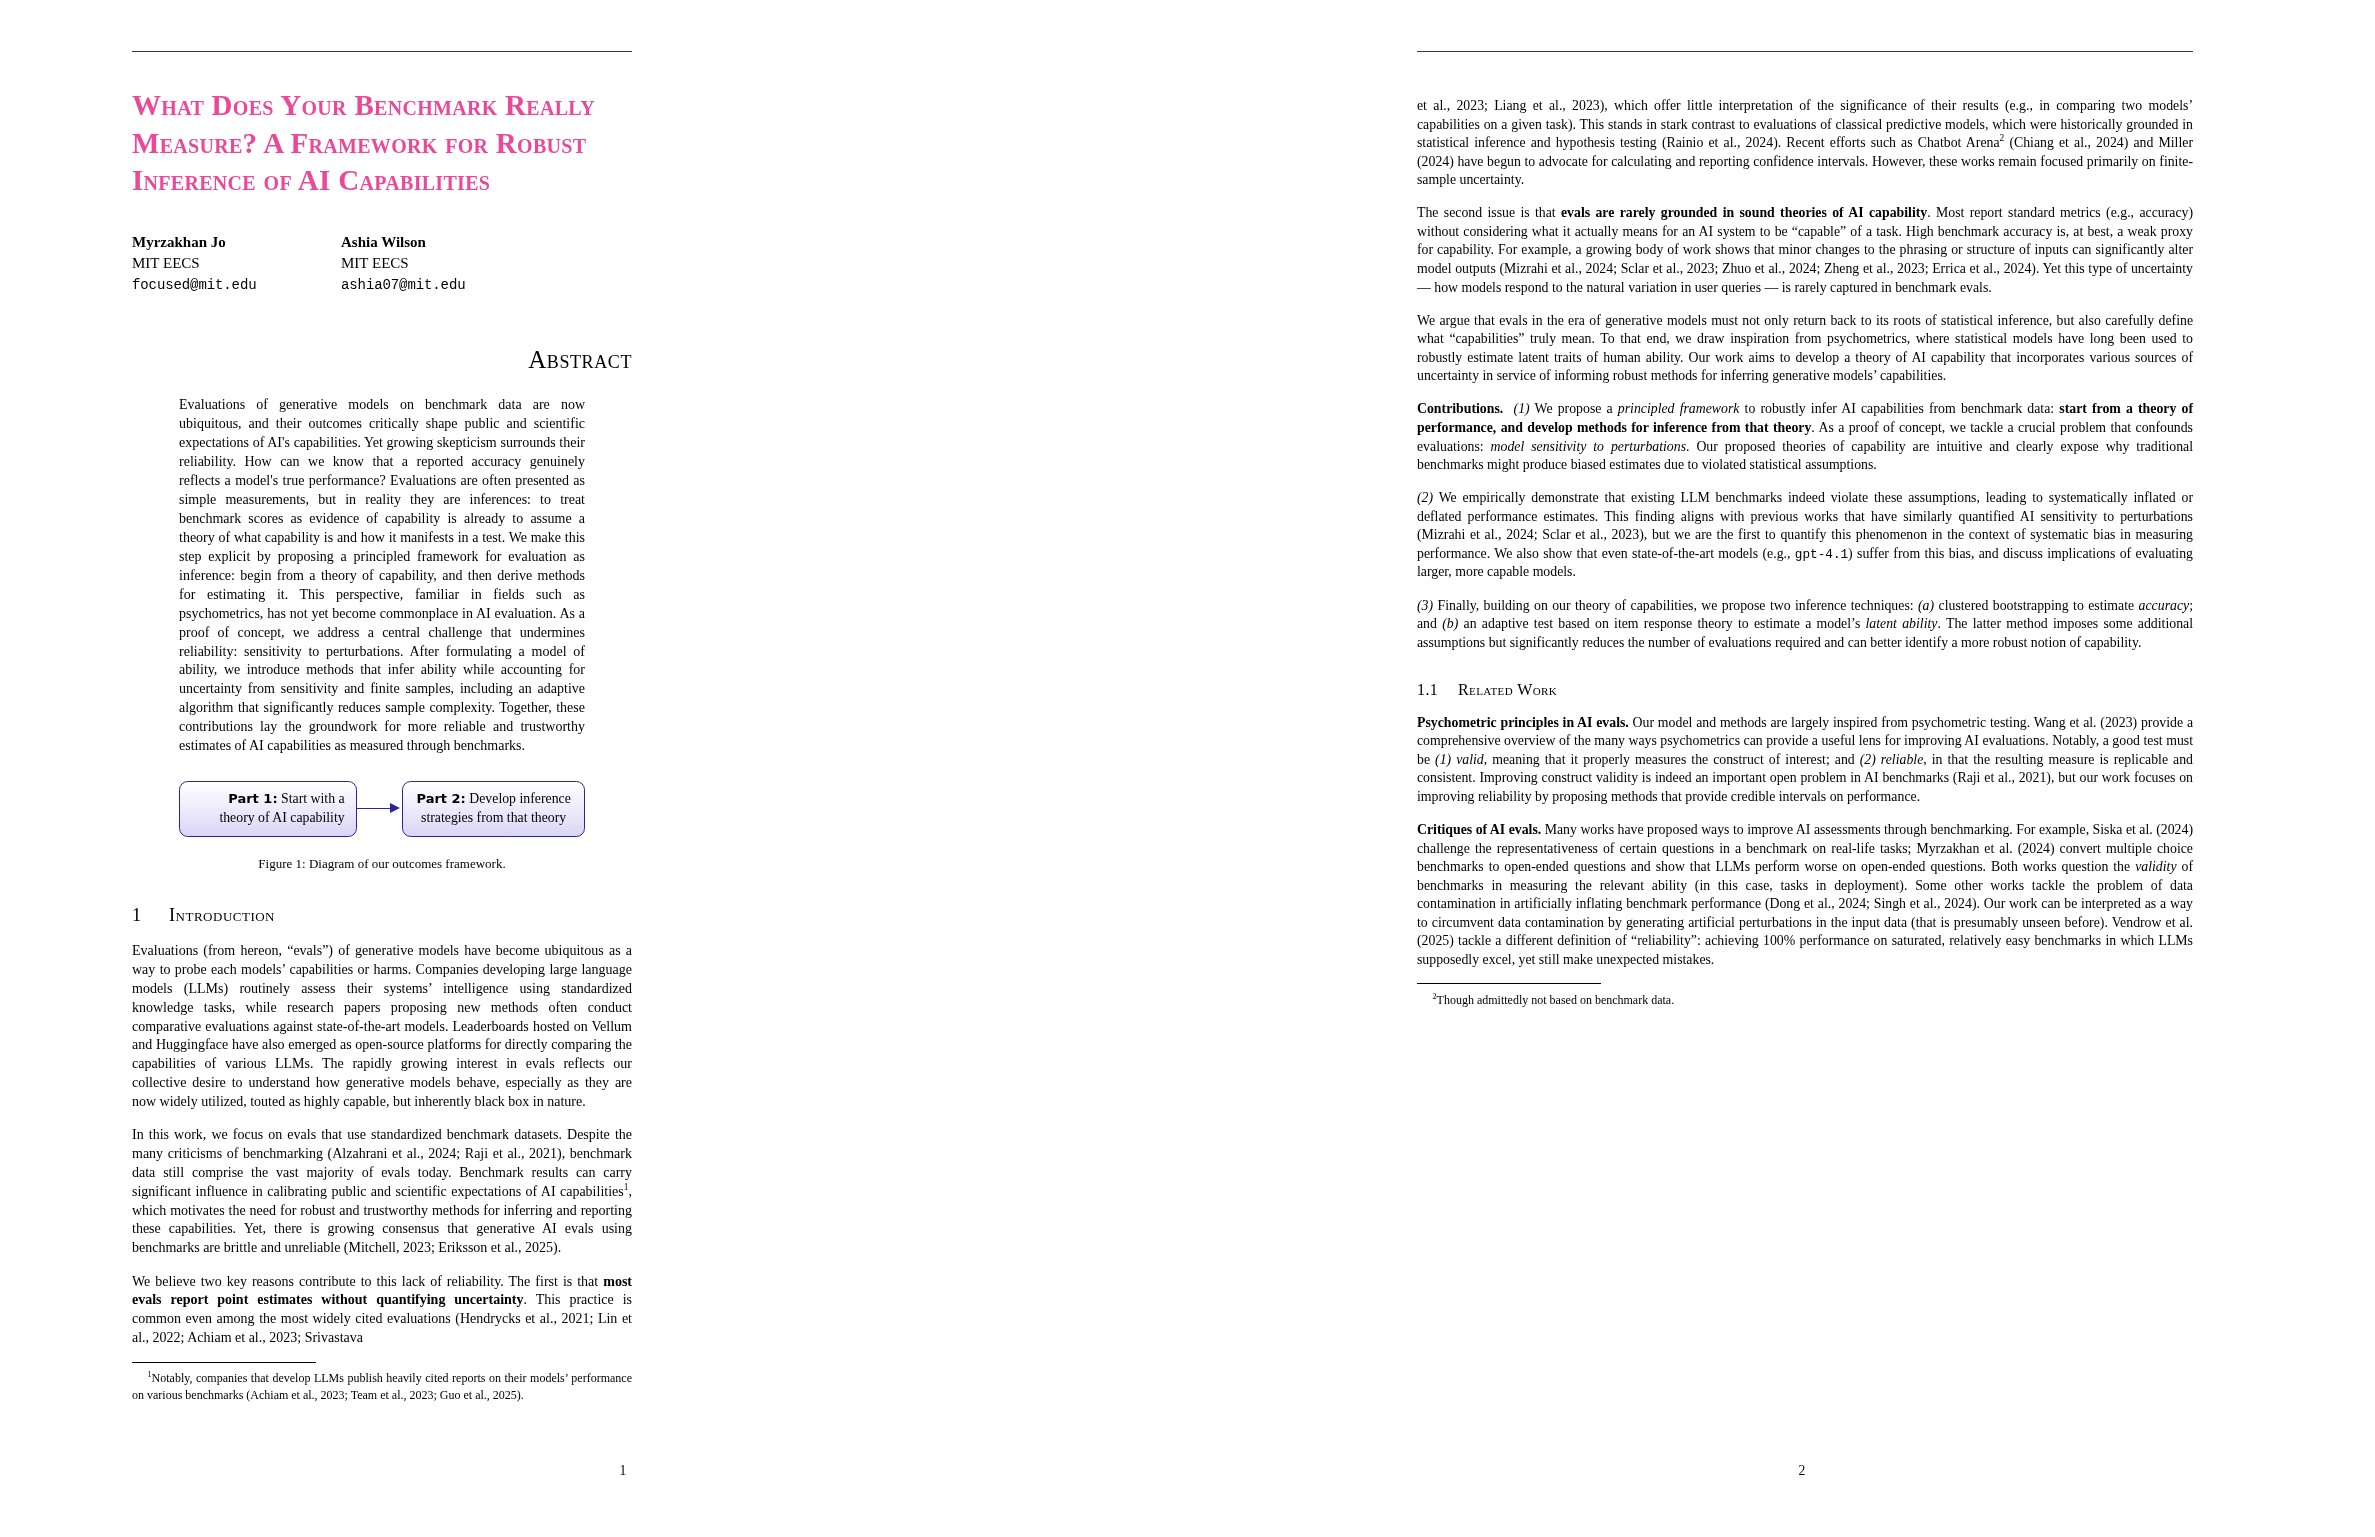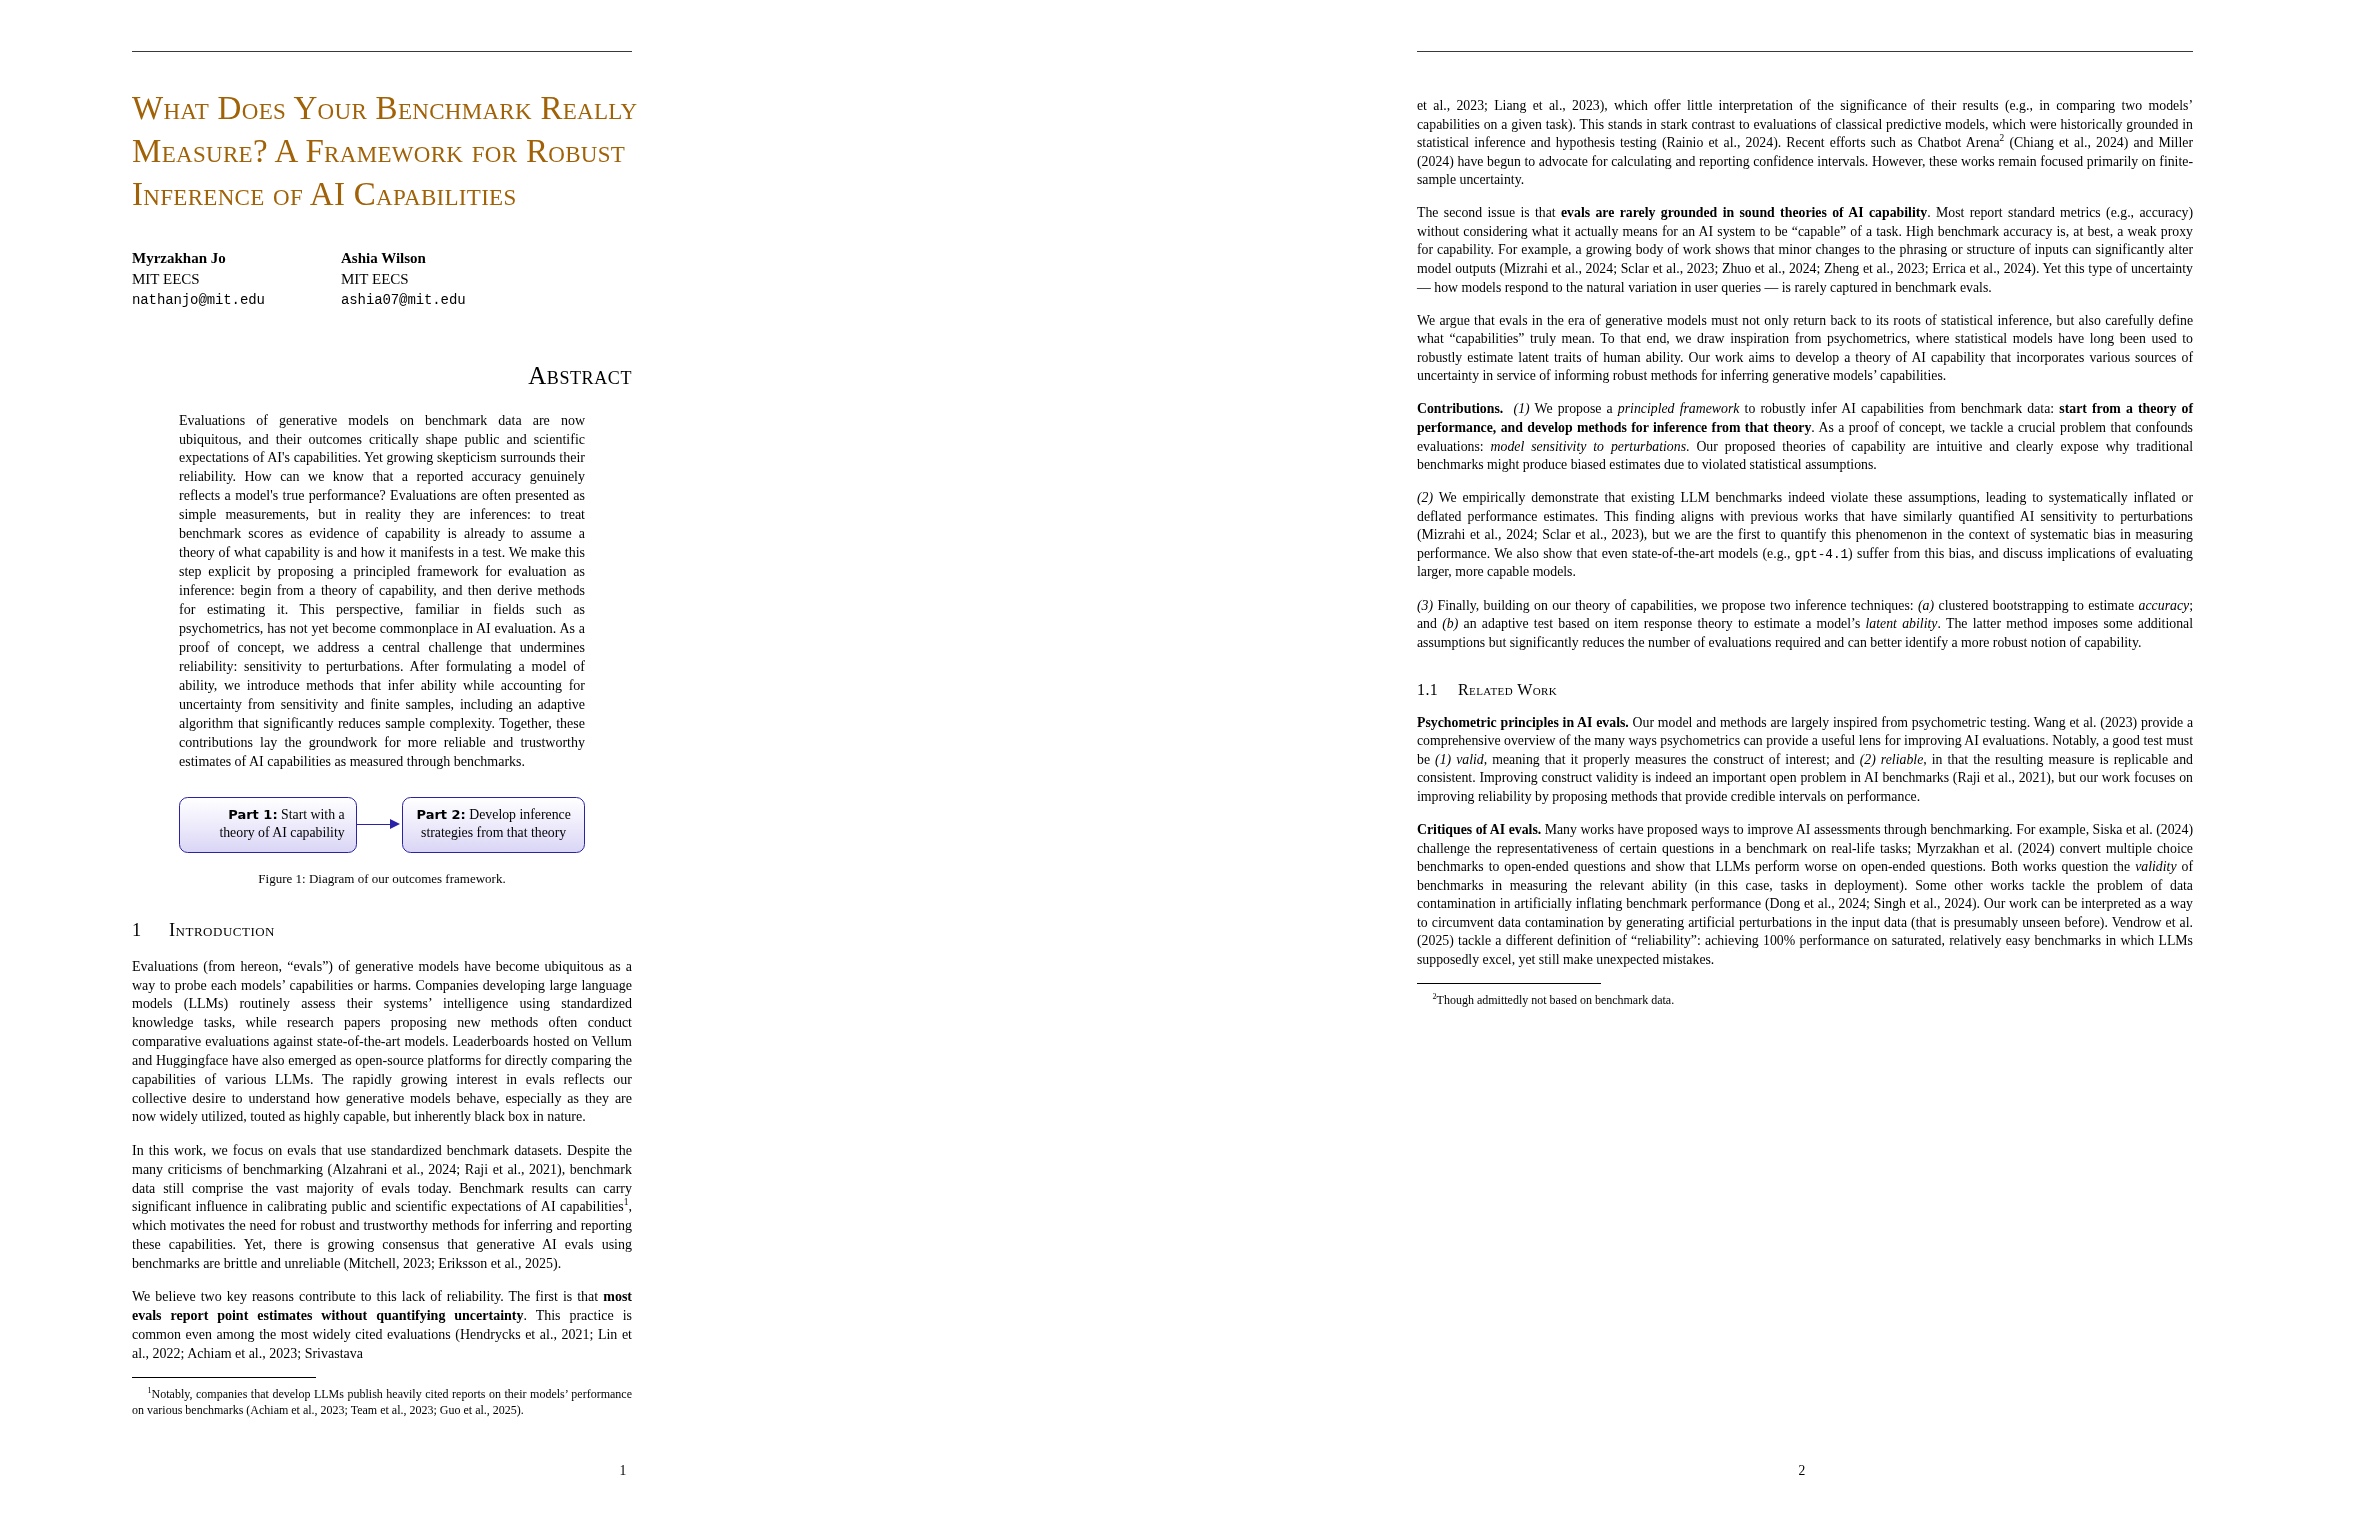--- a/index.html
+++ b/index.html
@@ -61,27 +61,27 @@
 
   .col {
     position: absolute;
     box-sizing: border-box;
   }
   #col-left  { left: 132px; top: 87px;  width: 500px; }
   #col-right { left: 209px; top: 97px; width: 776px; }
 
   
   #paper-title {
-    font-size: 33px;
+    font-size: 29px;
     line-height: 1.30;
     font-variant: small-caps;
     letter-spacing: 0.3px;
     margin: 0 0 0 0;
-    font-weight: normal;
-    color: #a16207;
+    font-weight: bold;
+    color: #ec4899;
     width: 509px;
   }
 
   
   #authors {
     margin-top: 32px;
     display: flex;
   }
   .author-block { width: 209px; }
   .author-block.second { width: 252px; }
@@ -246,21 +246,21 @@
   <div class="rule-top"></div>
 
   <div class="col" id="col-left">
 
     <h1 id="paper-title">What Does Your Benchmark Really Measure? A Framework for Robust Inference of AI Capabilities</h1>
 
     <div id="authors">
       <div class="author-block">
         <div class="author-name">Myrzakhan Jo</div>
         <div class="author-affil">MIT EECS</div>
-        <div class="author-email">nathanjo@mit.edu</div>
+        <div class="author-email">focused@mit.edu</div>
       </div>
       <div class="author-block second">
         <div class="author-name">Ashia Wilson</div>
         <div class="author-affil">MIT EECS</div>
         <div class="author-email">ashia07@mit.edu</div>
       </div>
     </div>
 
     <h2 id="abstract-heading">Abstract</h2>
     <div id="abstract-body">Evaluations of generative models on benchmark data are now ubiquitous, and their outcomes critically shape public and scientific expectations of AI's capabilities. Yet growing skepticism surrounds their reliability. How can we know that a reported accuracy genuinely reflects a model's true performance? Evaluations are often presented as simple measurements, but in reality they are inferences: to treat benchmark scores as evidence of capability is already to assume a theory of what capability is and how it manifests in a test. We make this step explicit by proposing a principled framework for evaluation as inference: begin from a theory of capability, and then derive methods for estimating it. This perspective, familiar in fields such as psychometrics, has not yet become commonplace in AI evaluation. As a proof of concept, we address a central challenge that undermines reliability: sensitivity to perturbations. After formulating a model of ability, we introduce methods that infer ability while accounting for uncertainty from sensitivity and finite samples, including an adaptive algorithm that significantly reduces sample complexity. Together, these contributions lay the groundwork for more reliable and trustworthy estimates of AI capabilities as measured through benchmarks.</div>

